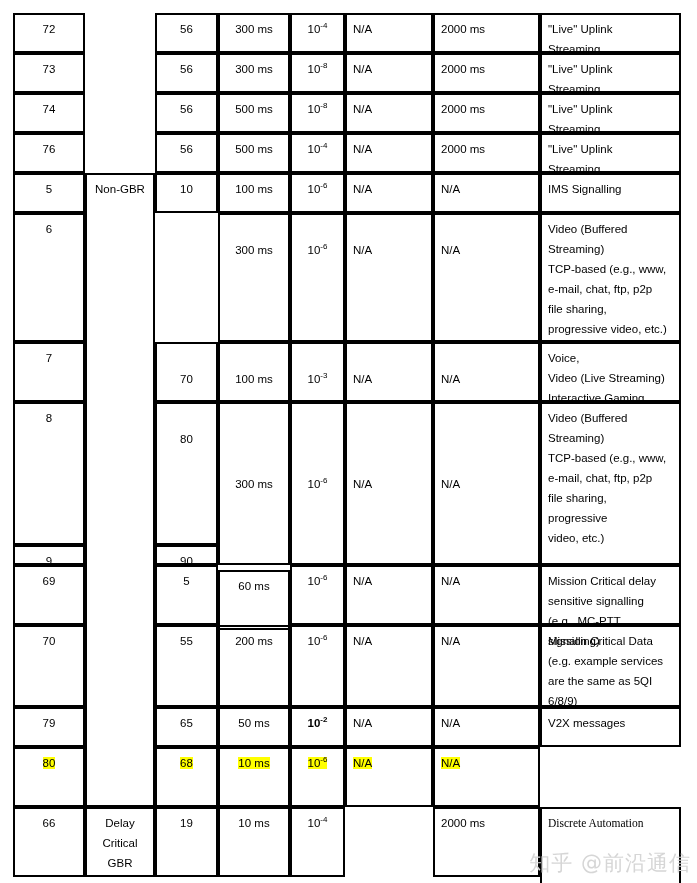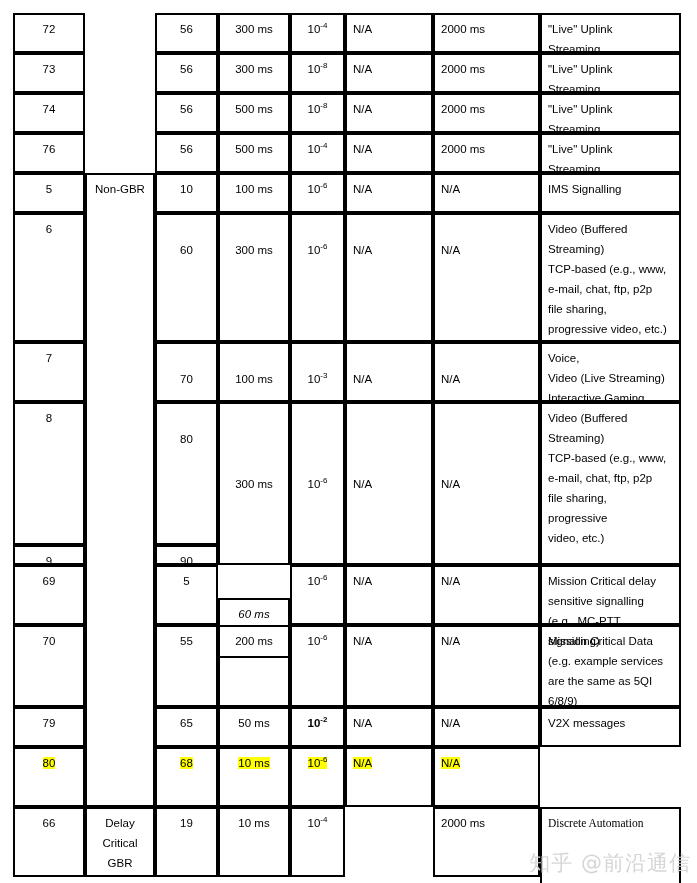--- a/index.html
+++ b/index.html
@@ -189,23 +189,20 @@
     </div>
     <div class="cell vtop tl" style="left: 433px; top: 173px; width: 107px; height: 40px;">
       <div class="inner">N/A</div>
     </div>
     <div class="cell vtop tl" style="left: 540px; top: 173px; width: 141px; height: 40px;">
       <div class="inner">IMS Signalling</div>
     </div>
     <div class="cell vtop tc" style="left: 13px; top: 213px; width: 72px; height: 129px;">
       <div class="inner">6</div>
     </div>
-    <div class="cell vsecond tc" style="left: 155px; top: 213px; width: 63px; height: 129px;">
-      <div class="inner">60</div>
-    </div>
     <div class="cell vsecond tc" style="left: 218px; top: 213px; width: 72px; height: 129px;">
       <div class="inner">300 ms</div>
     </div>
     <div class="cell vsecond tc" style="left: 290px; top: 213px; width: 55px; height: 129px;">
       <div class="inner">10<sup>-6</sup></div>
     </div>
     <div class="cell vsecond tl" style="left: 345px; top: 213px; width: 88px; height: 129px;">
       <div class="inner">N/A</div>
     </div>
     <div class="cell vsecond tl" style="left: 433px; top: 213px; width: 107px; height: 129px;">
@@ -261,21 +258,21 @@
     </div>
     <div class="cell vtop tc" style="left: 155px; top: 545px; width: 63px; height: 20px;">
       <div class="inner">90</div>
     </div>
     <div class="cell vtop tc" style="left: 13px; top: 565px; width: 72px; height: 60px;">
       <div class="inner">69</div>
     </div>
     <div class="cell vtop tc" style="left: 155px; top: 565px; width: 63px; height: 60px;">
       <div class="inner">5</div>
     </div>
-    <div class="cell vtop tc" style="left: 218px; top: 598px; width: 72px; height: 60px; font-style: italic;">
+    <div class="cell vtop tc" style="left: 218px; top: 570px; width: 72px; height: 60px;">
       <div class="inner">60 ms</div>
     </div>
     <div class="cell vtop tc" style="left: 290px; top: 565px; width: 55px; height: 60px;">
       <div class="inner">10<sup>-6</sup></div>
     </div>
     <div class="cell vtop tl" style="left: 345px; top: 565px; width: 88px; height: 60px;">
       <div class="inner">N/A</div>
     </div>
     <div class="cell vtop tl" style="left: 433px; top: 565px; width: 107px; height: 60px;">
       <div class="inner">N/A</div>

